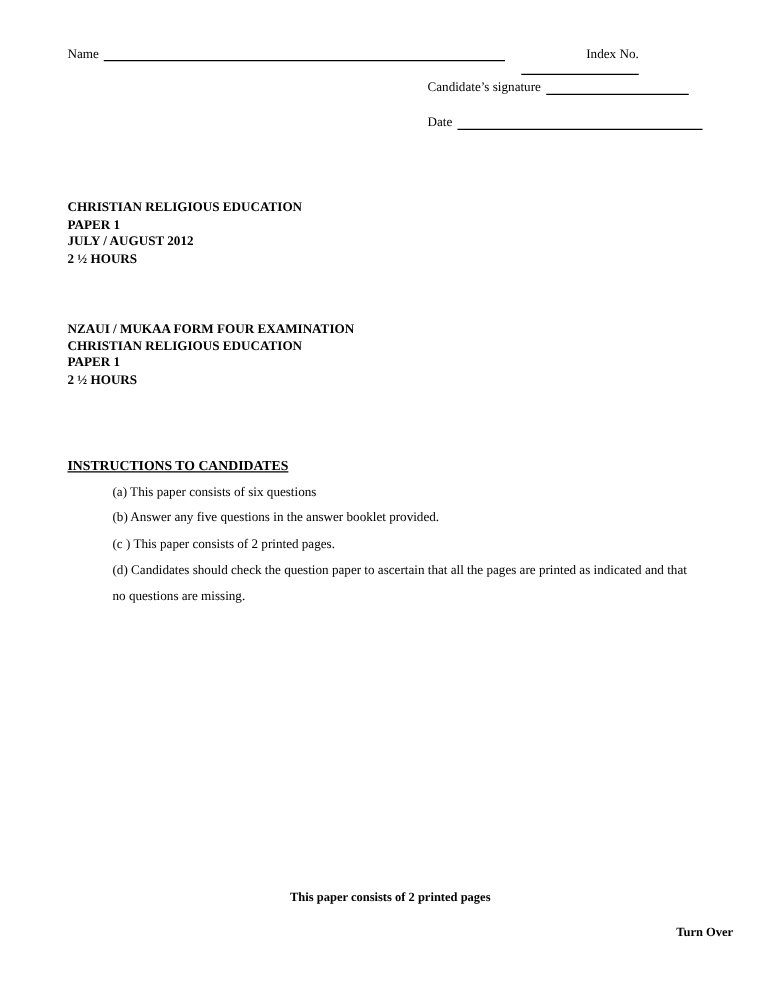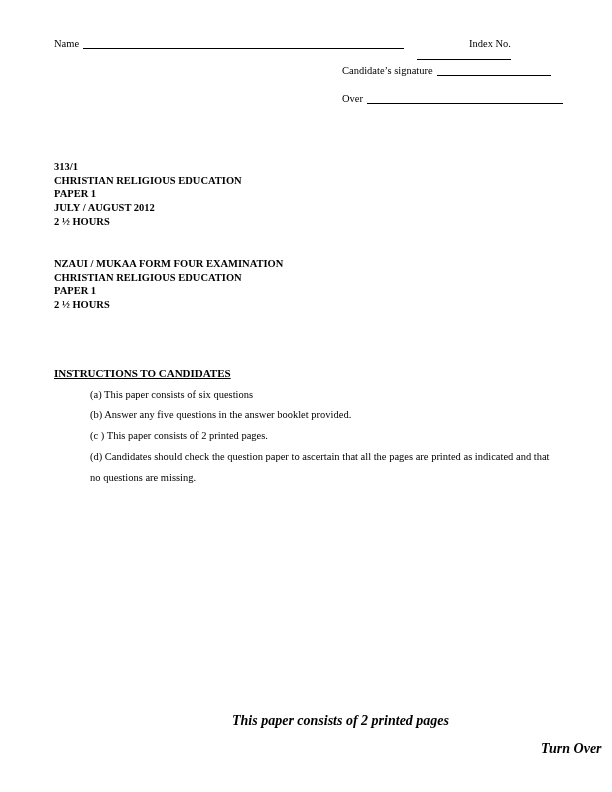--- a/index.html
+++ b/index.html
@@ -5,44 +5,43 @@
   html, body { margin: 0; padding: 0; background: #ffffff; }
   body { width: 612px; height: 792px; position: relative; overflow: hidden;
          font-family: "Liberation Serif", serif; color: #000; }
   .abs { position: absolute; white-space: nowrap; }
   .field { font-size: 10.5px; display: flex; align-items: flex-end; }
   .line { border-bottom: 0.8px solid #000; display: inline-block; height: 10px; margin-left: 4px; }
   .bold { font-weight: bold; font-size: 10.5px; line-height: 13.7px; }
   .block div { white-space: nowrap; }
   .instr-title { font-weight: bold; font-size: 11px; text-decoration: underline; text-align: right; }
   .instr { font-size: 10.5px; margin-left: 36px; }
-  .footer { font-weight: bold; font-style: italic; font-size: 14px; }
+  .footer { font-weight: bold; font-size: 10px; }
 </style>
 </head>
 <body>
 
 <div class="abs field" style="left:54px; top:38px;justify-content:center;">
   <span>Name</span>
   <span class="line" style="width:321px;"></span>
 </div>
 <div class="abs field" style="left:413px; top:38px;flex-direction:column;">
   <span>Index No.</span>
   <span class="line" style="width:94px;"></span>
 </div>
 <div class="abs field" style="left:342px; top:65px;">
   <span>Candidate’s signature</span>
   <span class="line" style="width:114px;"></span>
 </div>
 <div class="abs field" style="left:342px; top:93px;">
-  <span>Over</span>
+  <span>Date</span>
   <span class="line" style="width:196px;"></span>
 </div>
 
 <div class="abs block bold" style="left:54px; top:160px;">
-  <div>313/1</div>
   <div>CHRISTIAN RELIGIOUS EDUCATION</div>
   <div>PAPER 1</div>
   <div>JULY / AUGUST 2012</div>
   <div>2 ½ HOURS</div>
 </div>
 
 <div class="abs block bold" style="left:54px; top:257px;">
   <div>NZAUI / MUKAA FORM FOUR EXAMINATION</div>
   <div>CHRISTIAN RELIGIOUS EDUCATION</div>
   <div>PAPER 1</div>

